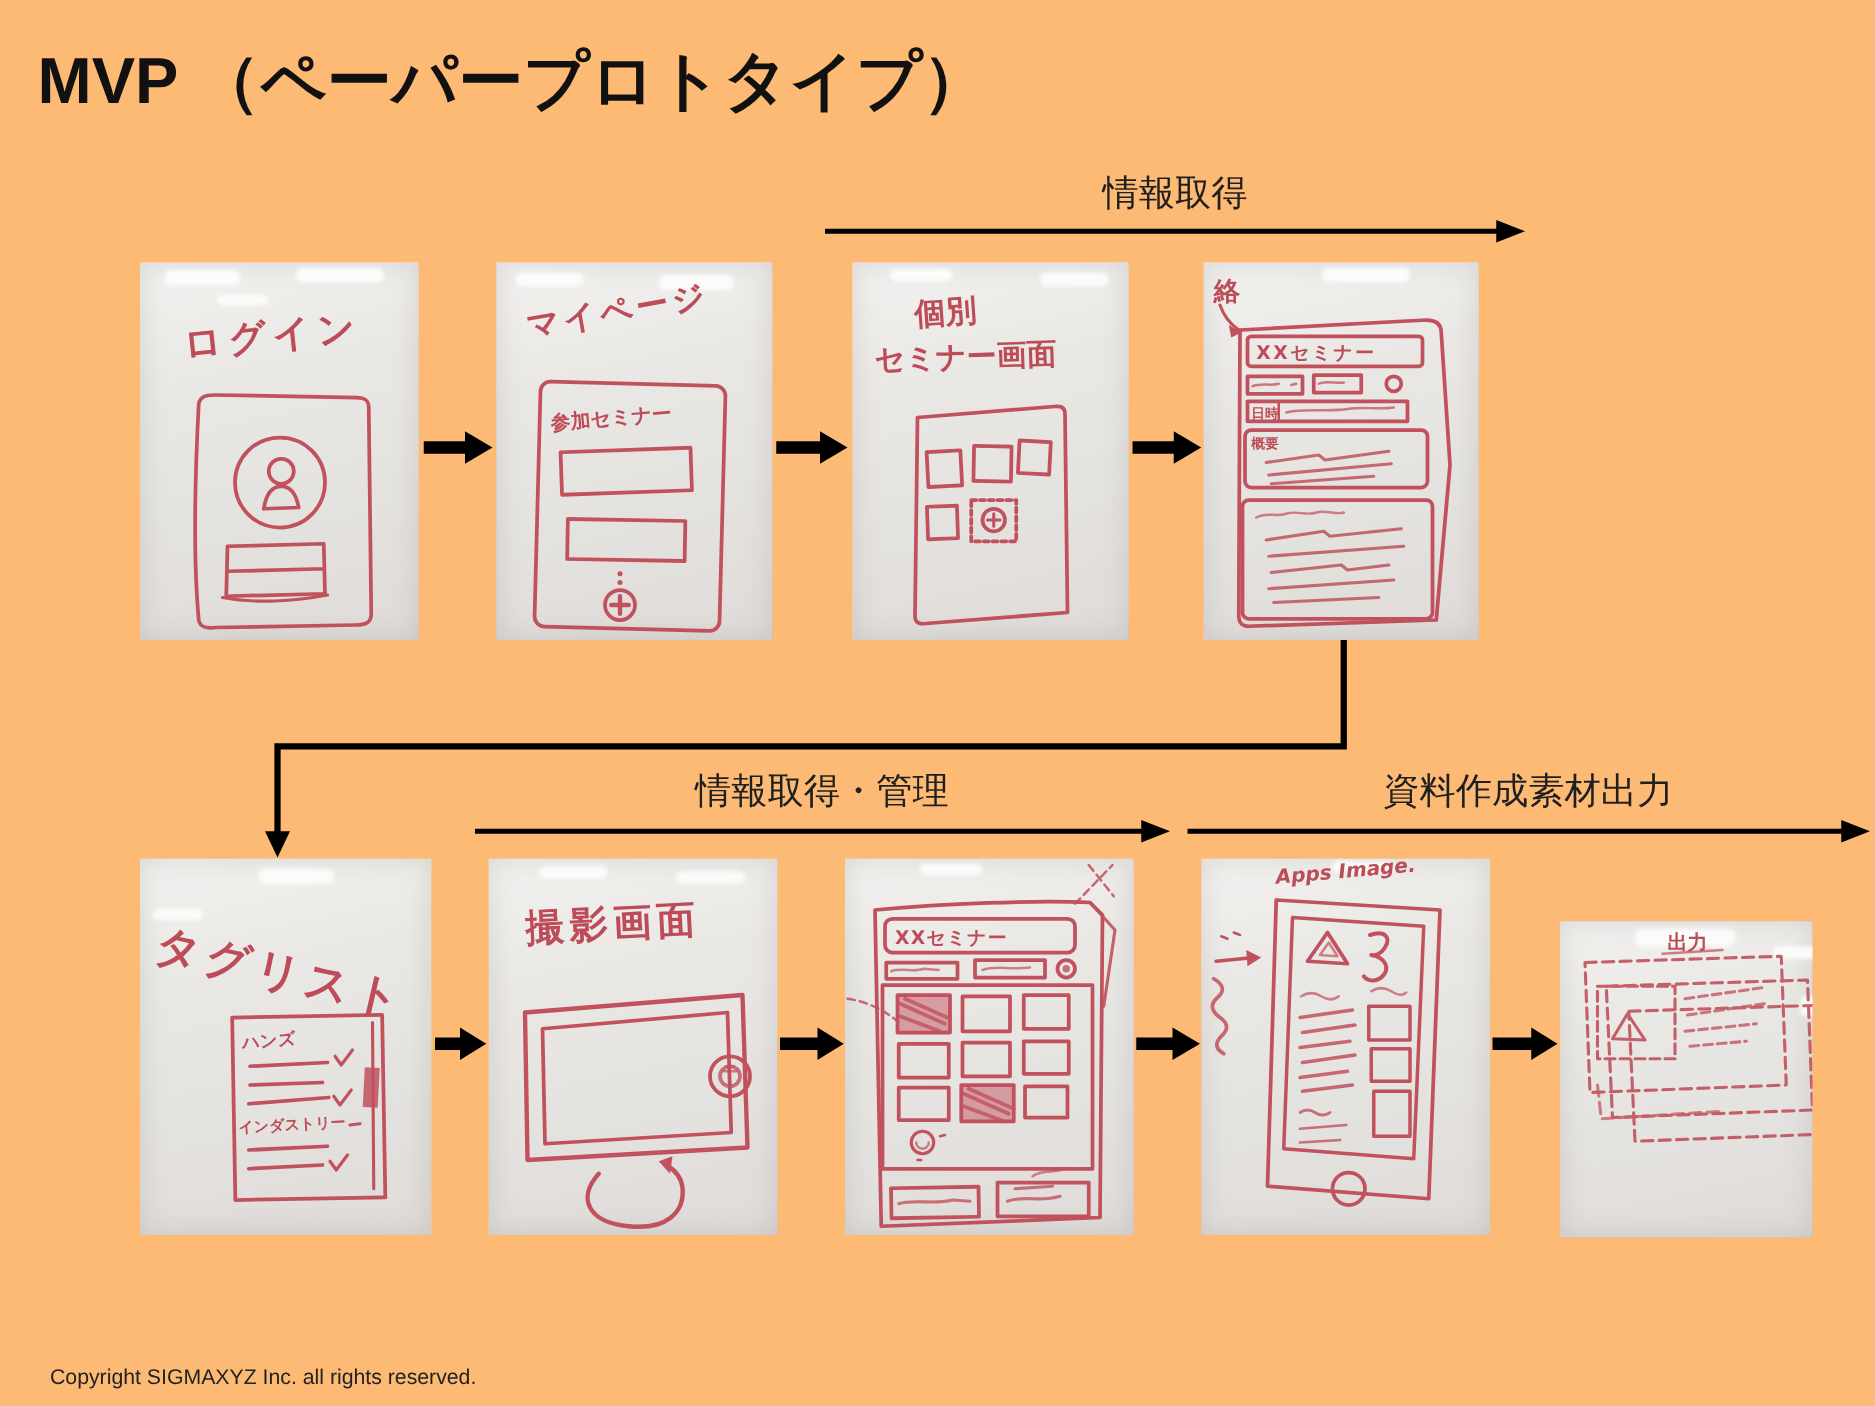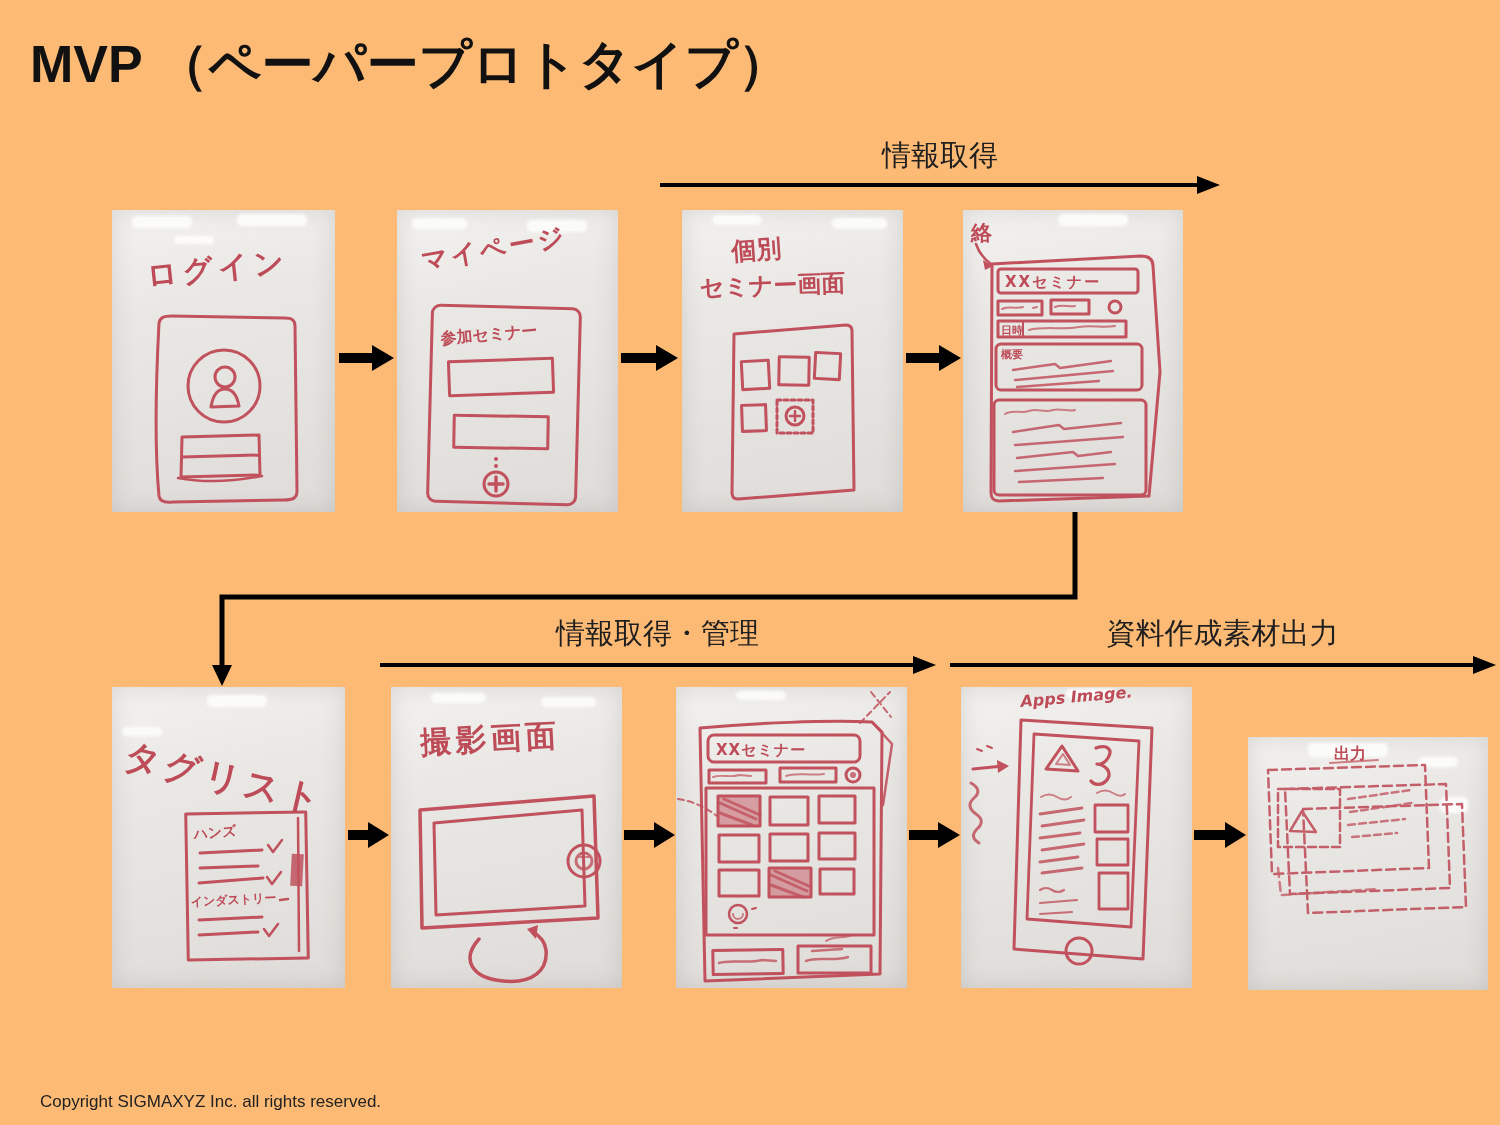--- a/index.html
+++ b/index.html
@@ -205,21 +205,21 @@
         <rect x="134" y="118" width="33" height="27" stroke-width="2.8"></rect>
         <rect x="136" y="152" width="31" height="26" stroke-width="2.8"></rect>
         <rect x="138" y="186" width="29" height="36" stroke-width="2.8"></rect>
         <path d="M79,203 q6,-4 12,0 t12,0 M79,216 L116,213 M79,227 L111,225" stroke-width="2.2" opacity=".8"></path>
         <circle cx="118" cy="264" r="13"></circle>
       </g>
       <text x="60" y="20" font-size="16" font-style="italic" transform="rotate(-5 60 20)">Apps Image.</text>
     </svg>
   </div>
 
-  <div class="photo" style="left:1248px;top:737px;width:240px;height:253px;">
+  <div class="photo" style="left:1248px;top:737px;width:202px;height:253px;">
     <i class="glare" style="left:60px;top:6px;width:80px;height:14px;"></i>
     <i class="glare" style="left:170px;top:20px;width:40px;height:10px;"></i>
     <i class="glare" style="left:192px;top:60px;width:28px;height:16px;"></i>
     <svg width="230" height="253" viewBox="0 0 230 253">
       <g fill="none" stroke="#c0515d" stroke-width="2.5" stroke-linecap="round" stroke-linejoin="round" opacity=".9">
         <path d="M55,72 L214,67 L218,170 L60,176 Z" stroke-dasharray="9 5"></path>
         <path d="M37,52 L198,47 L202,151 L42,157 Z" stroke-dasharray="9 5"></path>
         <path d="M20,33 L177,28 L181,131 L24,137 Z" stroke-dasharray="9 5"></path>
         <path d="M30,131 L33,158 L130,152" stroke-dasharray="9 5" opacity=".8"></path>
         <rect x="30" y="52" width="62" height="58" stroke-dasharray="8 4"></rect>

